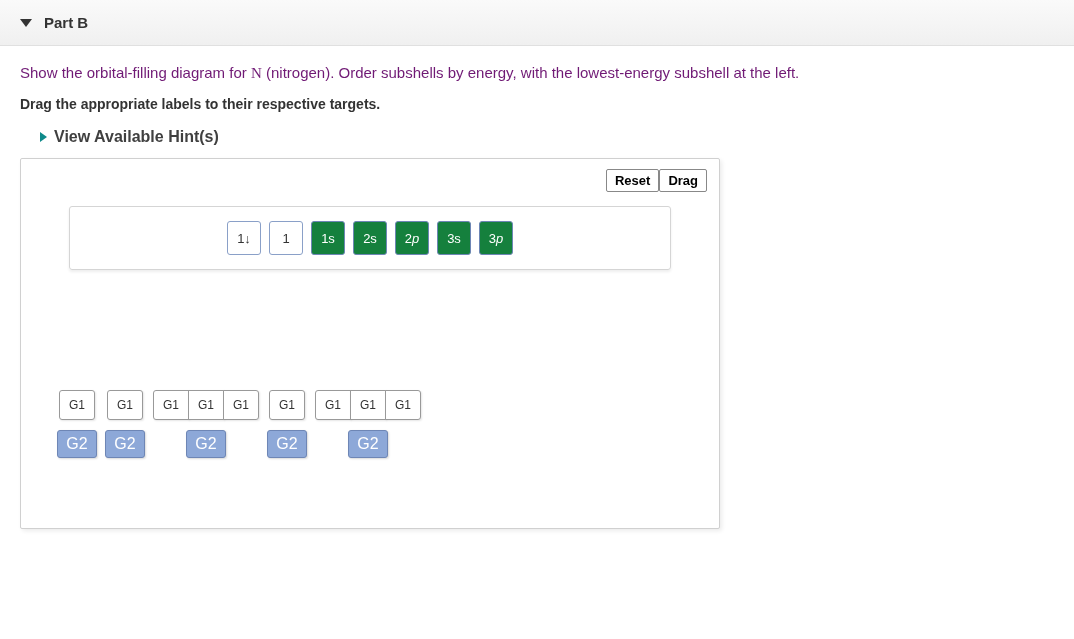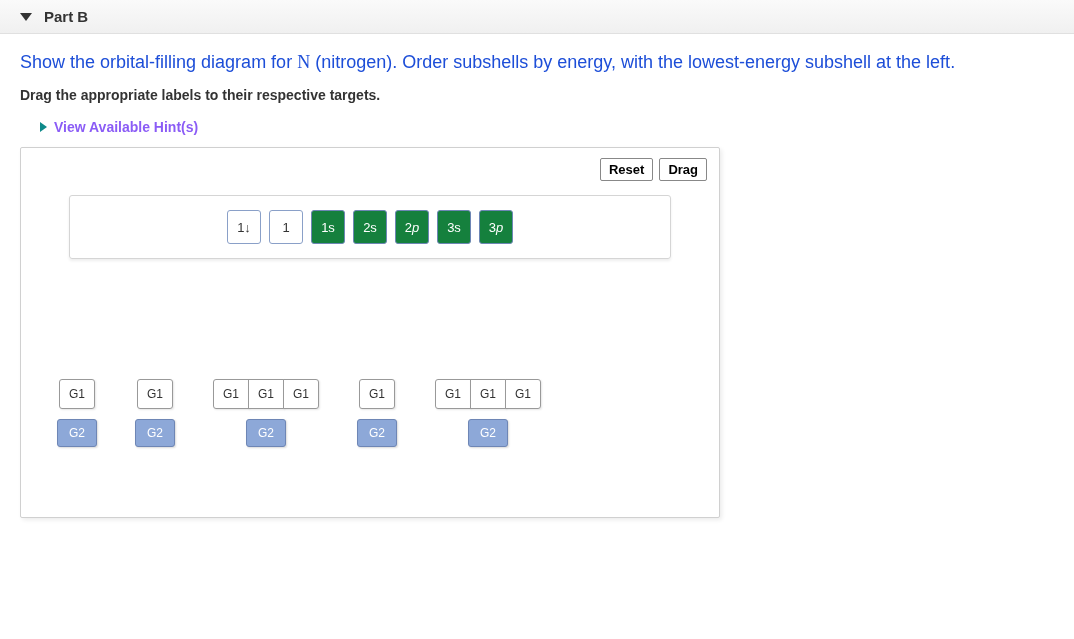--- a/index.html
+++ b/index.html
@@ -12,59 +12,59 @@
       background: #fff;
       color: #333;
       font-size: 14px;
     }
     .container {
       width: 1074px;
     }
     .part-header {
       background: linear-gradient(#fafafa, #f0f0f0);
       border-bottom: 1px solid #e0e0e0;
-      padding: 8px 20px;
+      padding: 14px 20px;
       display: flex;
       align-items: center;
     }
     .collapse-icon {
       display: inline-block;
       width: 0;
       height: 0;
       border-left: 6px solid transparent;
       border-right: 6px solid transparent;
       border-top: 8px solid #333;
       margin-right: 12px;
     }
     .part-title {
       font-weight: bold;
       font-size: 15px;
     }
     .content {
       padding: 16px 20px;
     }
     .question-text {
-      font-size: 18px;
-      color: #1d4ed8;
+      font-size: 15px;
+      color: #701a75;
       margin-bottom: 12px;
       line-height: 1.4;
     }
     .question-text .var {
       font-family: Georgia, 'Times New Roman', serif;
       font-style: normal;
     }
     .instruction {
       font-weight: bold;
       font-size: 14px;
       margin-bottom: 16px;
     }
     .hints-link {
-      color: #8b5cf6;
-      font-weight: bold;
-      font-size: 14px;
+      color: #404040;
+      font-weight: bold;
+      font-size: 16px;
       cursor: pointer;
       display: flex;
       align-items: center;
       margin-bottom: 12px;
       padding-left: 20px;
     }
     .expand-icon {
       display: inline-block;
       width: 0;
       height: 0;
@@ -79,21 +79,20 @@
       width: 700px;
       margin-left: 0;
       position: relative;
       background: #fff;
       box-shadow: 2px 2px 4px rgba(0,0,0,0.08);
     }
     .panel-toolbar {
       display: flex;
       justify-content: flex-end;
       padding: 10px 12px 0 12px;
-      gap: 6px;
     }
     .tb-btn {
       border: 1px solid #888;
       background: #fff;
       padding: 3px 8px;
       font-size: 13px;
       border-radius: 2px;
       cursor: pointer;
       font-weight: bold;
     }
@@ -125,21 +124,21 @@
       border: 1px solid #6e86b5;
     }
     .drag-label em {
       font-style: italic;
     }
     .target-area {
       padding: 120px 36px 70px 36px;
     }
     .columns {
       display: flex;
-      gap: 38px;
+      gap: 8px;
       align-items: flex-end;
     }
     .column {
       display: flex;
       flex-direction: column;
       align-items: center;
       gap: 10px;
     }
     .orbital-group {
       display: flex;
@@ -173,21 +172,21 @@
     .subshell-box {
       width: 40px;
       height: 28px;
       border: 1px solid #6e86b5;
       background: #8da8d8;
       border-radius: 3px;
       color: #fff;
       display: flex;
       align-items: center;
       justify-content: center;
-      font-size: 12px;
+      font-size: 16px;
       box-shadow: 1px 1px 2px rgba(0,0,0,0.15);
     }
   </style>
 </head>
 <body>
 
 <div class="container">
   <div class="part-header">
     <span class="collapse-icon"></span>
     <span class="part-title">Part B</span>

